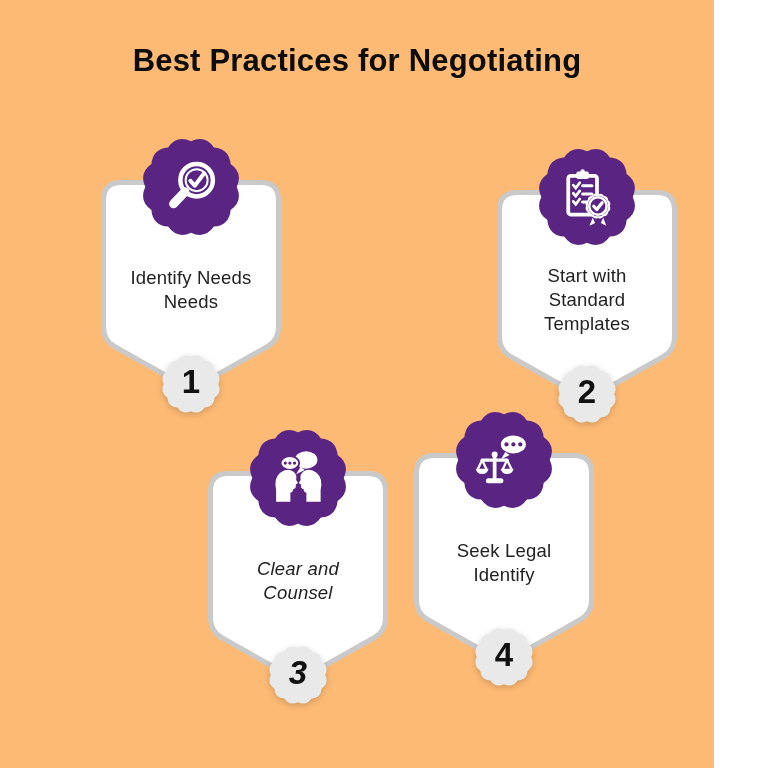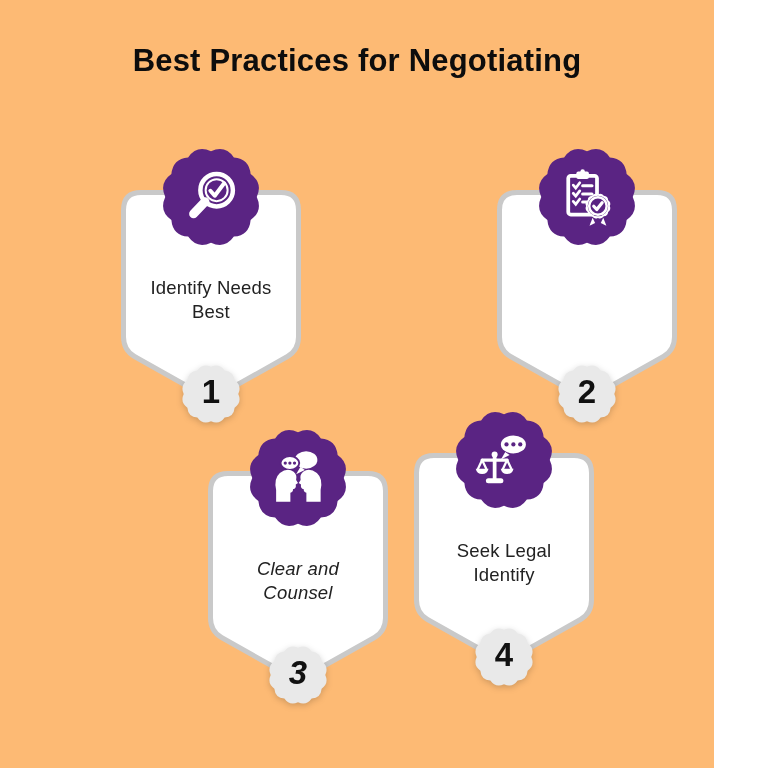--- a/index.html
+++ b/index.html
@@ -68,21 +68,21 @@
     position: absolute;
     top: 0; left: 0; right: 0; bottom: 4px;
     display: flex;
     align-items: center;
     justify-content: center;
     font-size: 33px;
     font-weight: 800;
     color: #111111;
   }
   
-  .card-1 { left: 101px; top: 190px; margin-left: 20px; }
+  .card-1 { left: 101px; top: 180px; }
   .card-2 { left: 497px; top: 190px; }
   .card-3 { left: 208px; top: 471px; font-style: italic; }
   .card-4 { left: 414px; top: 453px; }
 </style>
 </head>
 <body>
 
 <svg width="0" height="0" style="position:absolute" aria-hidden="true">
   <defs>
     <path id="seal-shape" d="M94,50 Q100.2,63.5 88.1,72 Q86.8,86.8 72,88.1 Q63.5,100.2 50,94
@@ -112,21 +112,21 @@
         <g fill="none" stroke="#ffffff">
           <circle cx="28.5" cy="18.5" r="13" stroke-width="3.6"></circle>
           <circle cx="28.5" cy="18.5" r="8.8" stroke-width="1.6"></circle>
           <path d="M23.5,19 L27,23 L34.5,13" stroke-width="3.2" stroke-linecap="round" stroke-linejoin="round"></path>
           <path d="M19.3,27.7 L10,37.5" stroke-width="7" stroke-linecap="round"></path>
         </g>
       </svg>
     </div>
     <div class="card-label">
       <div>Identify Needs</div>
-      <div>Best</div>
+      <div>Needs</div>
     </div>
     <div class="number-badge">
       <svg width="62" height="62" viewBox="0 0 100 100">
           <use href="#seal-shape" fill="#E9E9E9"></use>
         </svg>
       <div class="num">1</div>
     </div>
   </div>
 
   <div class="card card-2">
@@ -152,20 +152,25 @@
         <path d="M28.5,40.5 L26,47 L30.5,44.8 Z" fill="#ffffff"></path>
         <path d="M37,40.5 L39.5,47 L35,44.8 Z" fill="#ffffff"></path>
         <g transform="translate(22,20.5) scale(0.215)">
           <use href="#seal-shape" fill="#ffffff"></use>
         </g>
         <circle cx="32.75" cy="31.25" r="8.2" fill="#5A2483"></circle>
         <circle cx="32.75" cy="31.25" r="7" fill="none" stroke="#ffffff" stroke-width="2"></circle>
         <path d="M29.4,31.4 l2.4,2.6 l4.3,-5.4" fill="none" stroke="#ffffff" stroke-width="2.6" stroke-linecap="round" stroke-linejoin="round"></path>
       </svg>
     </div>
+    <div class="card-label">
+      <div>Start with</div>
+      <div>Standard</div>
+      <div>Templates</div>
+    </div>
     <div class="number-badge">
       <svg width="62" height="62" viewBox="0 0 100 100">
           <use href="#seal-shape" fill="#E9E9E9"></use>
         </svg>
       <div class="num">2</div>
     </div>
   </div>
 
   <div class="card card-3">
     <svg class="card-outline" width="180" height="212" viewBox="0 0 180 212">

